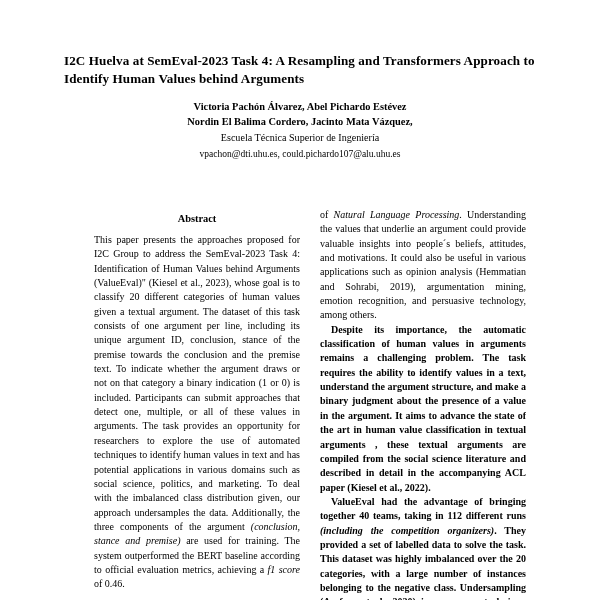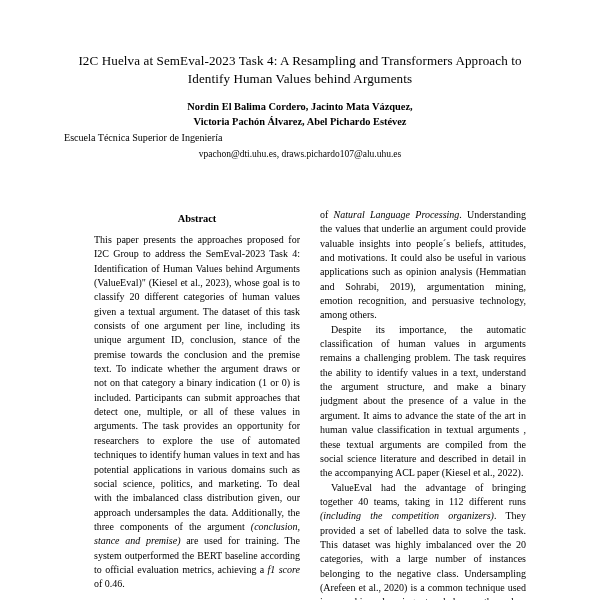--- a/index.html
+++ b/index.html
@@ -21,38 +21,39 @@
     overflow: hidden;
     background: #ffffff;
   }
 
   
   .title-block {
     padding: 52px 64px 0 64px;
   }
   .paper-title {
     font-size: 13.1px;
-    font-weight: normal;
+    font-weight: bold;
     line-height: 1.38;
-    text-align: center;
+    text-align: left;
     letter-spacing: 0.1px;
     margin: 0;
   }
 
   .authors {
     margin-top: 11px;
     text-align: center;
     font-size: 10.4px;
     font-weight: bold;
     line-height: 1.45;
   }
   .author-line { display: block; }
 
   .affiliation {
     margin-top: 2px;
+    text-align: center;
     font-size: 10.1px;
     line-height: 1.42;
   }
   .affil-line { display: block; }
 
   .emails {
     margin-top: 2px;
     text-align: center;
     font-size: 9.5px;
     line-height: 1.45;
@@ -96,44 +97,44 @@
   .section-num { display: inline-block; }
 
   p.body-text {
     margin: 0;
     font-size: 10px;
     line-height: 1.435;
     text-align: justify;
     text-justify: inter-word;
     hyphens: auto;
   }
-  p.body-text + p.body-text { text-indent: 11px; }
+  p.body-text + p.body-text { text-indent: 11px; font-weight: bold; }
   p.no-indent { text-indent: 0 !important; }
 
   .it { font-style: italic; }
 </style>
 </head>
 <body>
 
 <div class="page">
 
   <div class="title-block">
     <h1 class="paper-title">I2C Huelva at SemEval-2023 Task 4: A Resampling and Transformers Approach to Identify Human Values behind Arguments</h1>
 
     <div class="authors">
+      <span class="author-line">Victoria Pachón Álvarez, Abel Pichardo Estévez</span>
       <span class="author-line">Nordin El Balima Cordero, Jacinto Mata Vázquez,</span>
-      <span class="author-line">Victoria Pachón Álvarez, Abel Pichardo Estévez</span>
     </div>
 
     <div class="affiliation">
       <span class="affil-line">Escuela Técnica Superior de Ingeniería</span>
     </div>
 
     <div class="emails">
-      <span class="email-line">vpachon@dti.uhu.es, draws.pichardo107@alu.uhu.es</span>
+      <span class="email-line">vpachon@dti.uhu.es, could.pichardo107@alu.uhu.es</span>
     </div>
   </div>
 
   <div class="columns">
 
     <div class="col col-left">
       <div class="section-center">Abstract</div>
 
       <p class="body-text no-indent"><span>This paper presents the approaches proposed for I2C Group to address the SemEval-2023 Task 4: Identification of Human Values behind Arguments (ValueEval)" (Kiesel et al., 2023), whose goal is to classify 20 different categories of human values given a textual argument. The dataset of this task consists of one argument per line, including its unique argument ID, conclusion, stance of the premise towards the conclusion and the premise text. To indicate whether the argument draws or not on that category a binary indication (1 or 0) is included. Participants can submit approaches that detect one, multiple, or all of these values in arguments. The task provides an opportunity for researchers to explore the use of automated techniques to identify human values in text and has potential applications in various domains such as social science, politics, and marketing. To deal with the imbalanced class distribution given, our approach undersamples the data. Additionally, the three components of the argument </span><span class="it">(conclusion, stance and premise)</span><span> are used for training. The system outperformed the BERT baseline according to official evaluation metrics, achieving a </span><span class="it">f1 score</span><span> of 0.46.</span></p>
 

